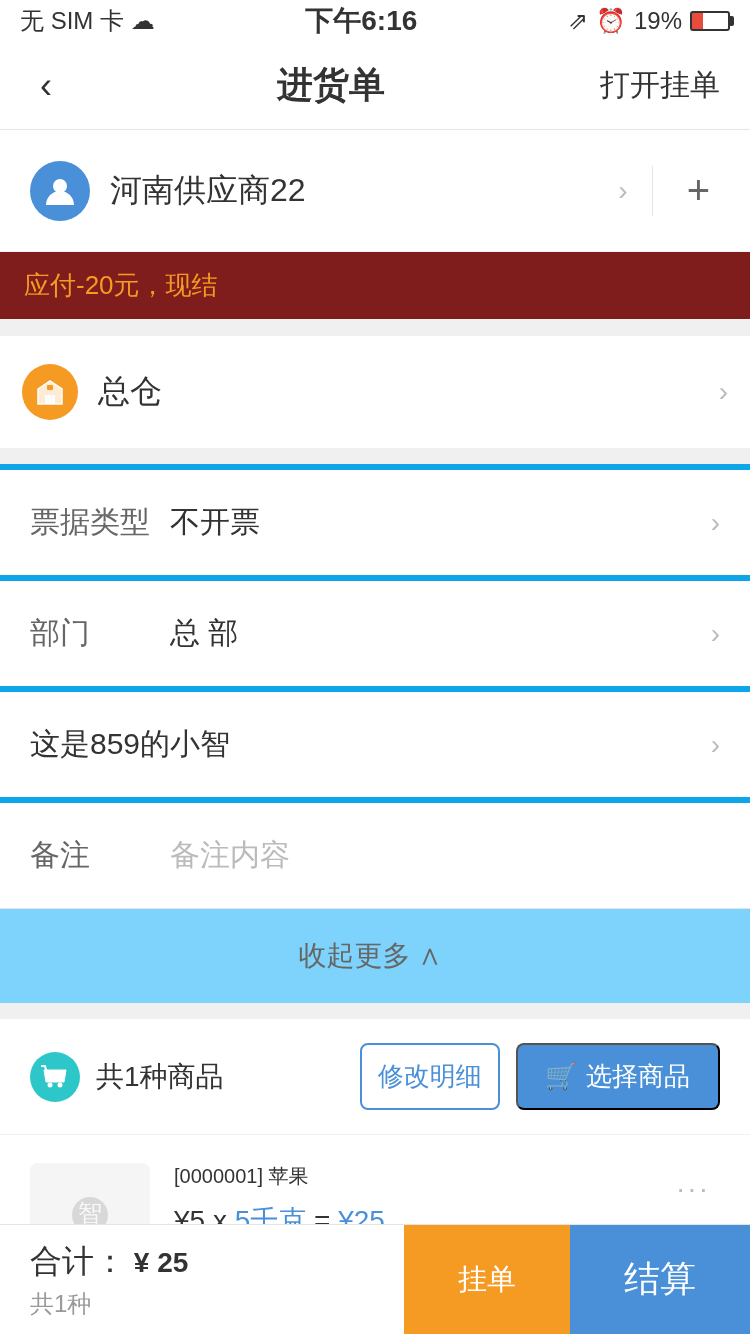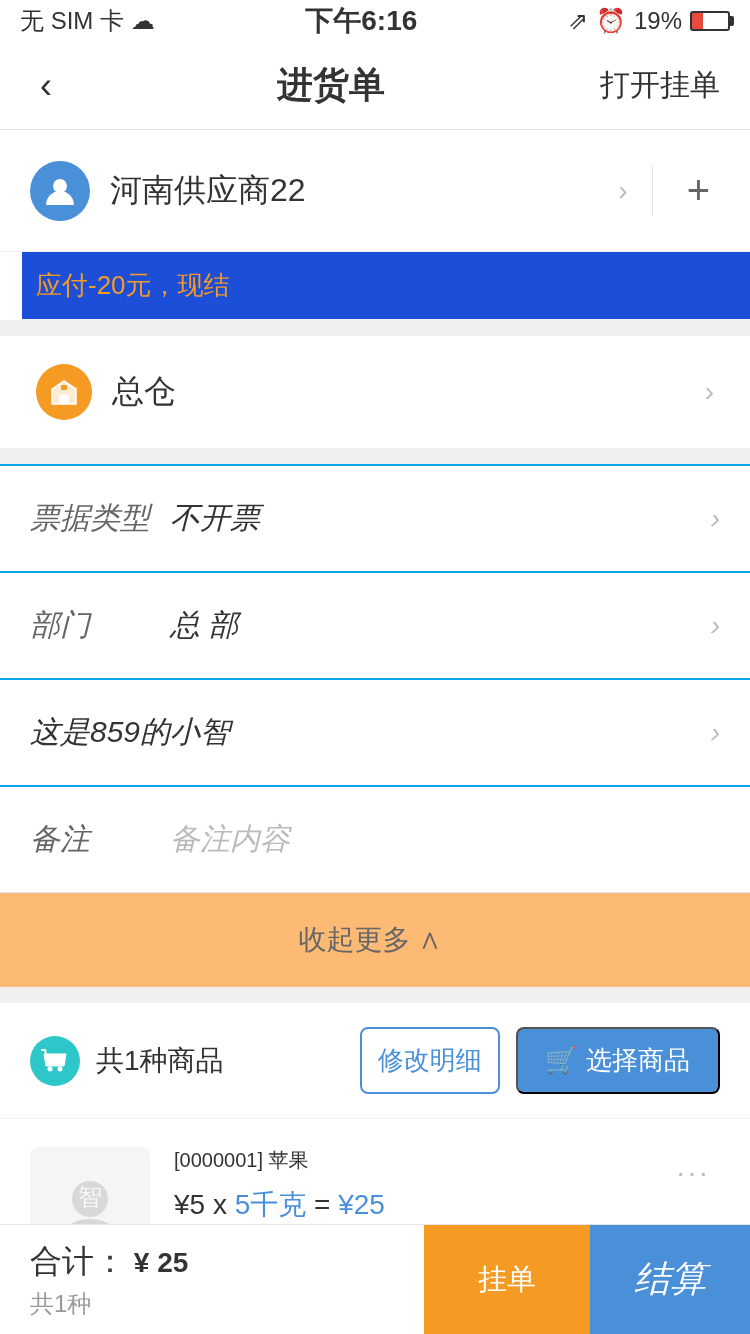--- a/index.html
+++ b/index.html
@@ -123,33 +123,32 @@
     }
     .add-btn {
       font-size: 40px;
       color: #666;
       cursor: pointer;
       padding: 10px;
     }
 
     
     .notice-bar {
-      background: #1d4ed8;
-      padding: 16px 14px;
+      background: #7f1d1d;
+      padding: 16px 24px;
       font-size: 26px;
       color: #f59a23;
       border-bottom: 1px solid #f0f0f0;
-      margin-left: 22px;
     }
 
     
     .warehouse-row {
       display: flex;
       align-items: center;
-      padding: 28px 36px;
+      padding: 28px 22px;
       background: #fff;
     }
     .warehouse-icon-wrap {
       width: 56px;
       height: 56px;
       border-radius: 50%;
       background: #f59a23;
       display: flex;
       align-items: center;
       justify-content: center;
@@ -160,23 +159,22 @@
       font-size: 32px;
       color: #333;
     }
 
     
     .form-row {
       display: flex;
       align-items: center;
       padding: 32px 30px;
       background: #fff;
-      border-top: 2px solid #0ea5e9;
-      cursor: pointer;
-      font-style: italic;
+      border-top: 6px solid #0ea5e9;
+      cursor: pointer;
     }
     .form-label {
       font-size: 30px;
       color: #666;
       min-width: 120px;
       margin-right: 20px;
     }
     .form-value {
       flex: 1;
       font-size: 30px;
@@ -185,21 +183,21 @@
     .form-value.placeholder {
       color: #bbb;
     }
 
     
     .collapse-row {
       display: flex;
       align-items: center;
       justify-content: center;
       padding: 28px 30px;
-      background: #fdba74;
+      background: #7dd3fc;
       cursor: pointer;
       border-top: 1px solid #e5e5e5;
     }
     .collapse-text {
       font-size: 28px;
       color: #666;
       margin-right: 10px;
     }
 
     
@@ -328,29 +326,28 @@
       width: 166px;
       background: #f59a23;
       color: #fff;
       font-size: 29px;
       display: flex;
       align-items: center;
       justify-content: center;
       cursor: pointer;
     }
     .btn-checkout {
-      width: 160px;
+      width: 180px;
       background: #4a90d9;
       color: #fff;
       font-size: 36px;
       display: flex;
       align-items: center;
       justify-content: center;
       cursor: pointer;
-      font-style: italic;
     }
 
     
     .bottom-spacer { height: 110px; }
   </style>
 </head>
 <body>
 
 <div class="status-bar">
   <div class="status-left">

